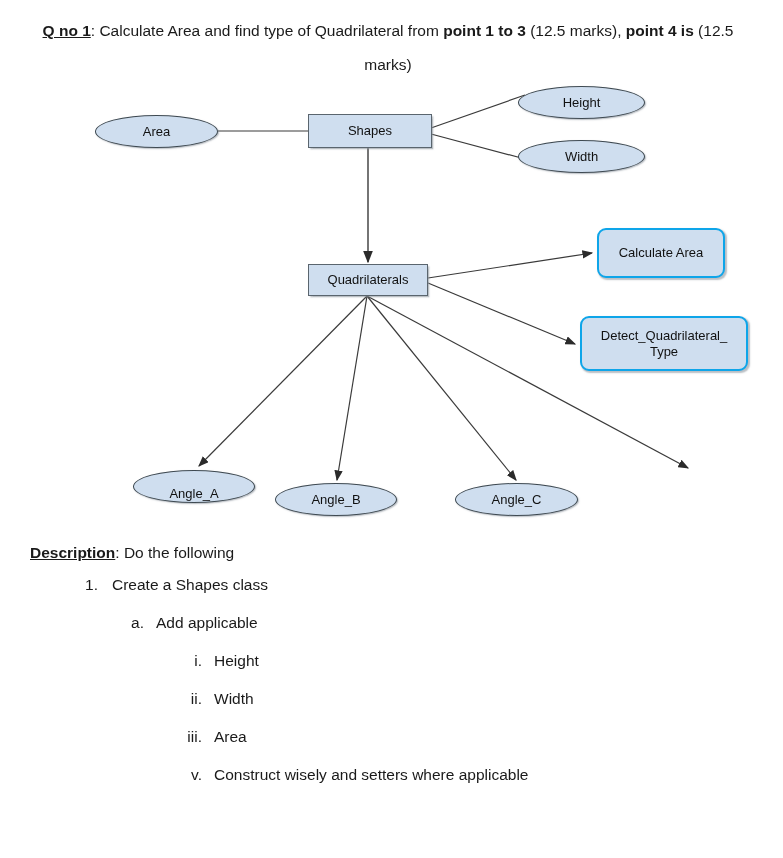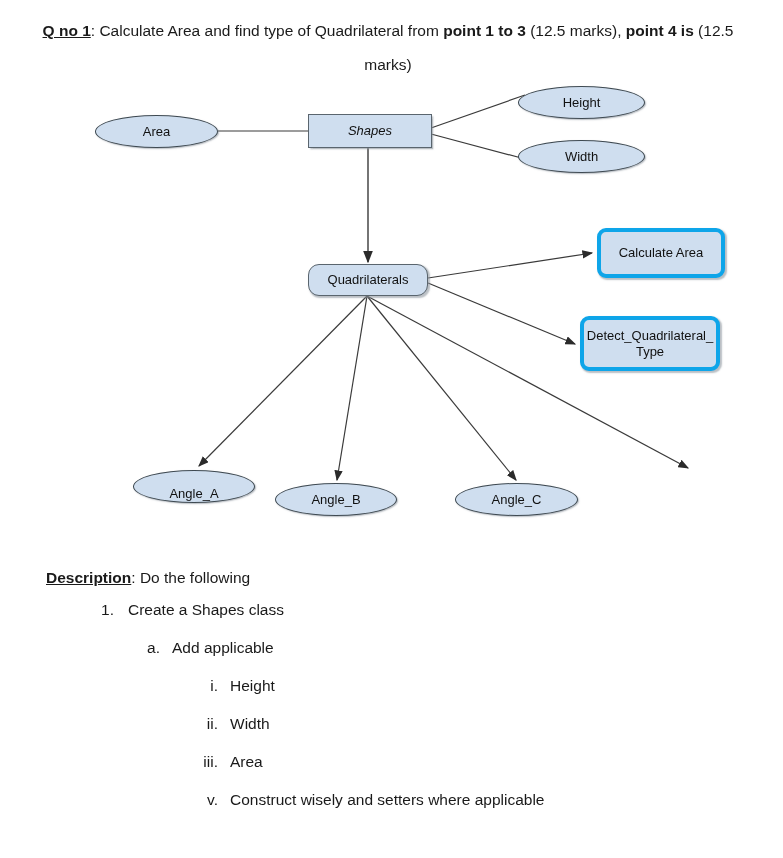--- a/index.html
+++ b/index.html
@@ -65,33 +65,32 @@
     border-radius: 50%;
     border: 1px solid #3f4a52;
     box-shadow: 1px 1px 1.5px rgba(120,130,140,0.55);
   }
   .node.rect {
     border: 1px solid #5a656e;
     box-shadow: 1.5px 1.5px 1.5px rgba(140,148,156,0.6);
   }
   .node.rounded {
     border-radius: 9px;
-    border: 4px solid #0ea5e9;
+    border: 2px solid #0ea5e9;
     box-shadow: 1.5px 1.5px 1.5px rgba(140,148,156,0.6);
   }
 
   
   .description {
     position: absolute;
     left: 30px;
-    top: 565px;
+    top: 540px;
     width: 716px;
     font-size: 15.5px;
     color: #1a1a1a;
-    margin-left: 16px;
   }
   .desc-head { line-height: 26px; }
   .desc-label {
     font-weight: bold;
     text-decoration: underline;
   }
 
   .lvl1, .lvl2, .lvl3 {
     display: flex;
     align-items: baseline;
@@ -146,41 +145,41 @@
 
     <line x1="367" y1="226" x2="516" y2="410" stroke="#3a3a3a" stroke-width="1.2" marker-end="url(#arrowhead)"></line>
 
     <line x1="367" y1="226" x2="688" y2="398" stroke="#3a3a3a" stroke-width="1.2" marker-end="url(#arrowhead)"></line>
   </svg>
 
   <div class="node ellipse" style="left:95px; top:45px; width:123px; height:33px;">
     <span>Area</span>
   </div>
 
-  <div class="node rect" style="left:308px; top:44px; width:124px; height:34px;font-style:italic;">
+  <div class="node rect" style="left:308px; top:44px; width:124px; height:34px;">
     <span>Shapes</span>
   </div>
 
   <div class="node ellipse" style="left:518px; top:16px; width:127px; height:33px;">
     <span>Height</span>
   </div>
 
   <div class="node ellipse" style="left:518px; top:70px; width:127px; height:33px;">
     <span>Width</span>
   </div>
 
-  <div class="node rect" style="left:308px; top:194px; width:120px; height:32px;border-radius:11px;">
+  <div class="node rect" style="left:308px; top:194px; width:120px; height:32px;">
     <span>Quadrilaterals</span>
   </div>
 
   <div class="node rounded" style="left:597px; top:158px; width:128px; height:50px;">
     <span>Calculate Area</span>
   </div>
 
-  <div class="node rounded" style="left:580px; top:246px; width:140px; height:55px; flex-direction:column;">
+  <div class="node rounded" style="left:580px; top:246px; width:168px; height:55px; flex-direction:column;">
     <span>Detect_Quadrilateral_</span>
     <span>Type</span>
   </div>
 
   <div class="node ellipse" style="left:133px; top:400px; width:122px; height:33px;align-items:flex-end;">
     <span>Angle_A</span>
   </div>
 
   <div class="node ellipse" style="left:275px; top:413px; width:122px; height:33px;">
     <span>Angle_B</span>

